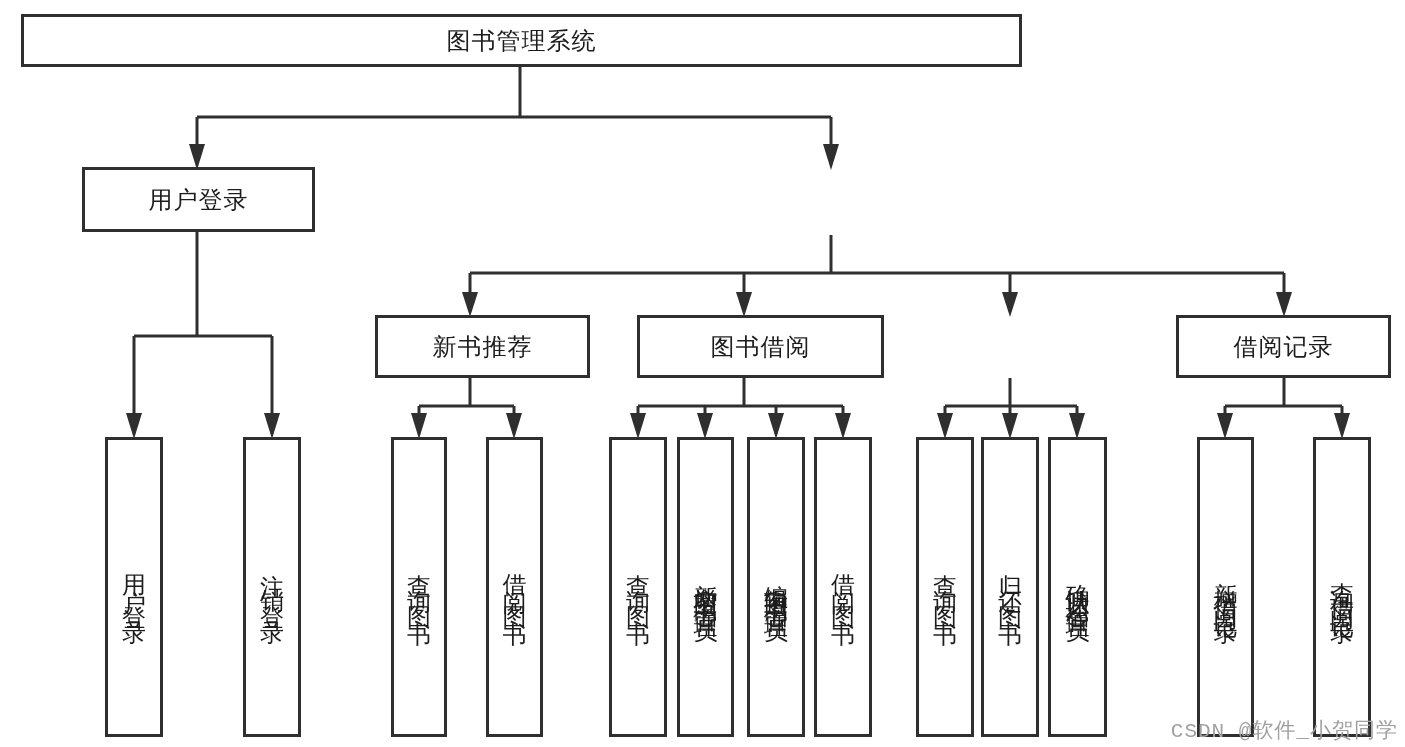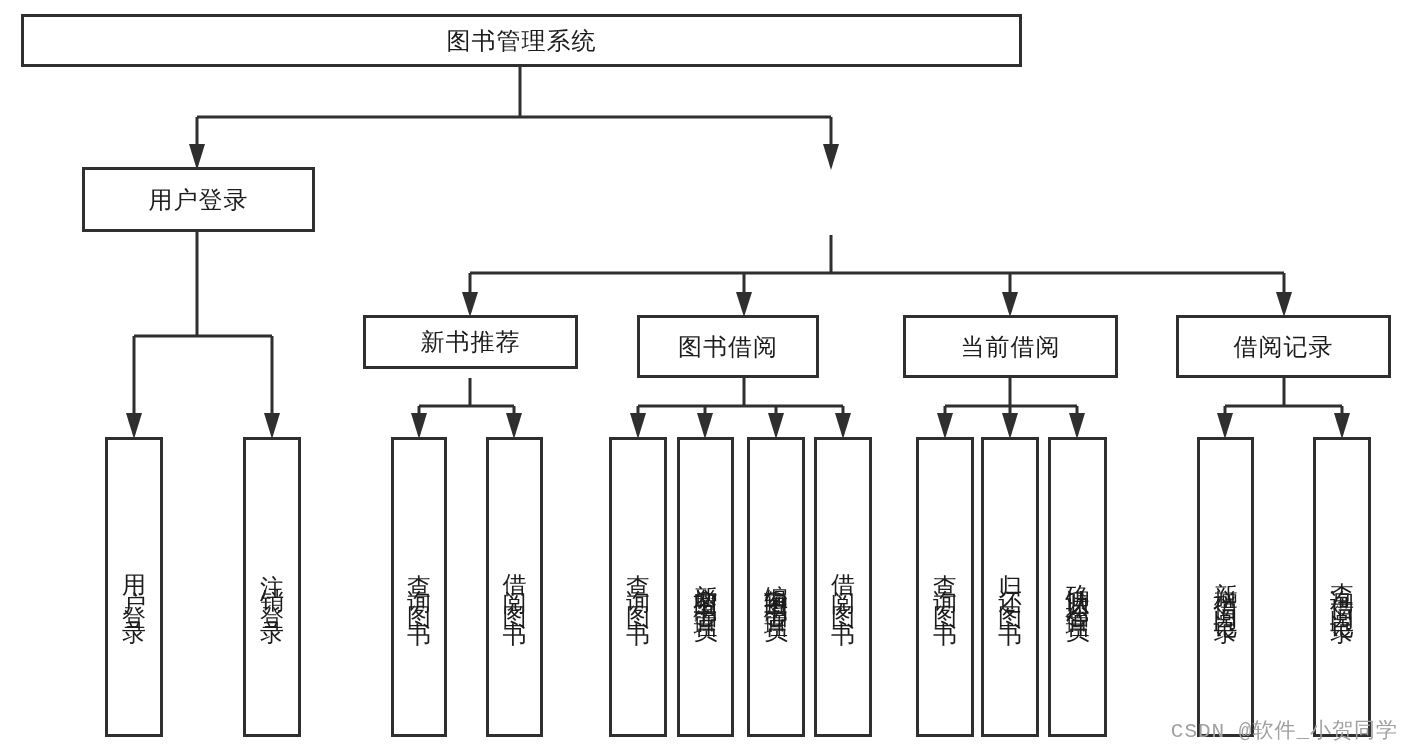--- a/index.html
+++ b/index.html
@@ -136,28 +136,25 @@
   </svg>
 
   <div class="node h-node" style="left:21px; top:14px; width:1001px; height:53px;">
     <span>图书管理系统</span>
   </div>
 
   <div class="node h-node" style="left:82px; top:167px; width:233px; height:65px;">
     <span>用户登录</span>
   </div>
 
-  <div class="node h-node" style="left:363px; top:315px; width:215px; height:54px;">
+  <div class="node h-node" style="left:375px; top:315px; width:215px; height:63px;">
     <span>新书推荐</span>
   </div>
-  <div class="node h-node" style="left:637px; top:315px; width:182px; height:63px;">
+  <div class="node h-node" style="left:637px; top:315px; width:247px; height:63px;">
     <span>图书借阅</span>
-  </div>
-  <div class="node h-node" style="left:903px; top:315px; width:215px; height:63px;">
-    <span>当前借阅</span>
   </div>
   <div class="node h-node" style="left:1176px; top:315px; width:215px; height:63px;">
     <span>借阅记录</span>
   </div>
 
   <div class="node v-node ls-short" style="left:105px; width:58px;">
     <span class="v-label">用户登录</span>
   </div>
   <div class="node v-node ls-short" style="left:243px; width:58px;">
     <span class="v-label">注销登录</span>

